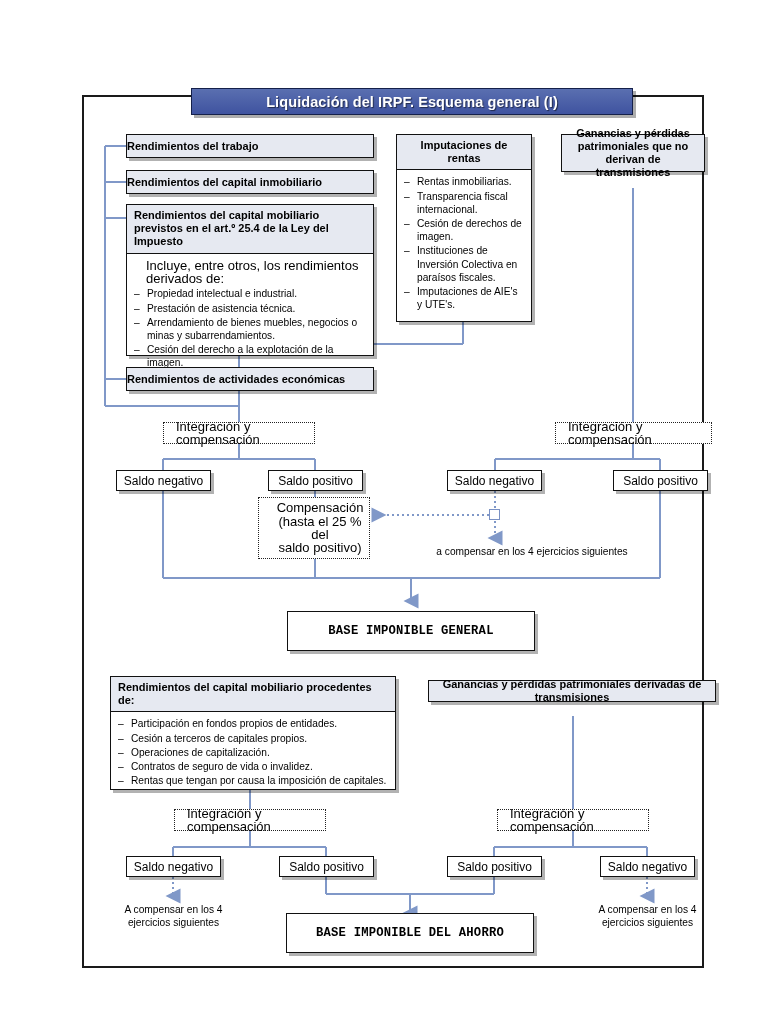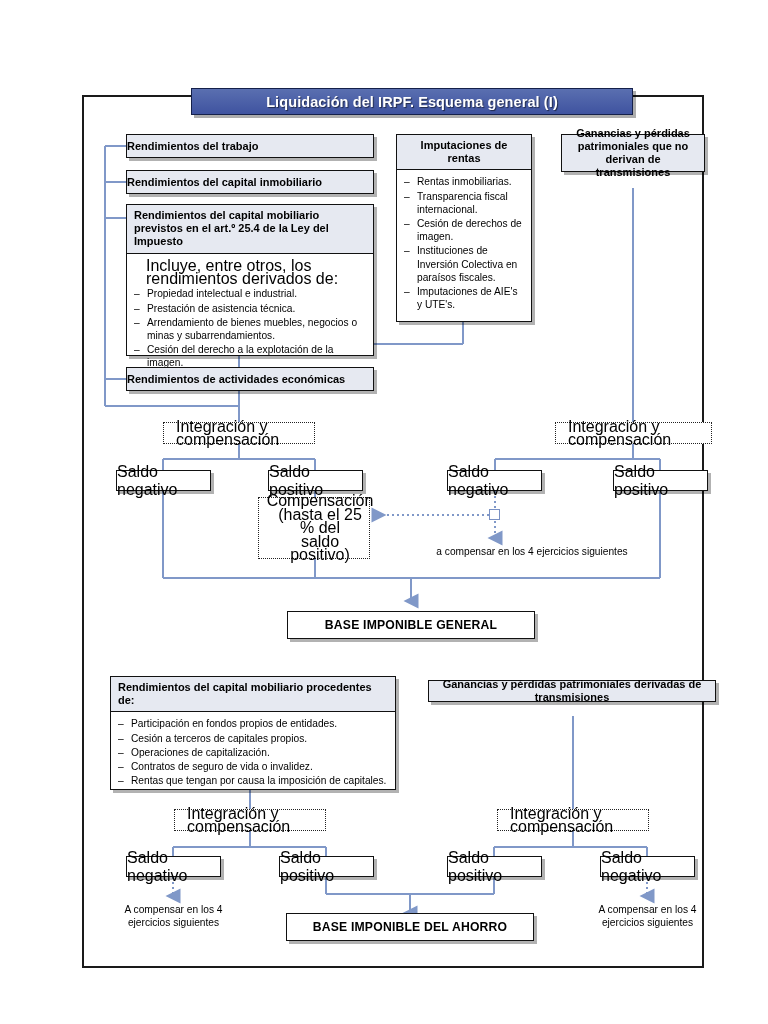--- a/index.html
+++ b/index.html
@@ -34,45 +34,45 @@
   .titlebar{position:absolute;left:174px;top:88px;width:440px;height:25px;
             background:linear-gradient(#5a6fb0,#3f53a0);
             border:1.5px solid #15204a;
             box-shadow:3px 3px 0 rgba(0,0,0,0.32);
             display:flex;align-items:center;justify-content:center;}
   .titlebar span{color:#fff;font-weight:bold;font-size:14.5px;letter-spacing:.1px;
                  text-shadow:1px 1px 1px rgba(0,0,0,.55);}
 
   
   .hd{font-size:11px;font-weight:bold;line-height:13px;}
-  .bd{font-size:16px;line-height:13.4px;padding-left:12px;}
+  .bd{font-size:13px;line-height:13.4px;padding-left:12px;}
   .ctr{text-align:center;}
 
   .boxpad{padding:5px 0;}
 
   
   ul.dash{margin:0;padding:0;list-style:none;}
   ul.dash li{position:relative;padding-left:13px;margin:0 0 1px 0;
              font-size:10.2px;line-height:13.2px;}
   ul.dash li:before{content:"\2013";position:absolute;left:0;top:0;}
 
   
   .panel{position:absolute;box-sizing:border-box;border:1.4px solid #111;
          background:#fff;box-shadow:3px 3px 0 rgba(0,0,0,0.30);}
   .panel .phd{background:#e6e9f1;border-bottom:1.4px solid #111;
               padding:4px 7px;font-size:11px;font-weight:bold;line-height:13.2px;}
   .panel .pbd{padding:5px 7px 6px 7px;}
 
   
   .saldo{display:flex;align-items:center;justify-content:center;
-         font-size:16px;height:21px;}
+         font-size:12px;height:21px;}
 
   
   .base{display:flex;align-items:center;justify-content:center;
-        font-weight:bold;font-size:12.2px;letter-spacing:.2px;height:28px;}
+        font-weight:bold;font-size:12.2px;letter-spacing:.2px;height:40px;font-family:Liberation Mono, monospace;}
 
   
   .cap{position:absolute;font-size:10.2px;line-height:13px;text-align:center;}
 
   
   .node{position:absolute;width:11px;height:11px;border:1.8px solid #7a91c4;
         background:#fff;box-sizing:border-box;}
 </style>
 </head>
 <body>

